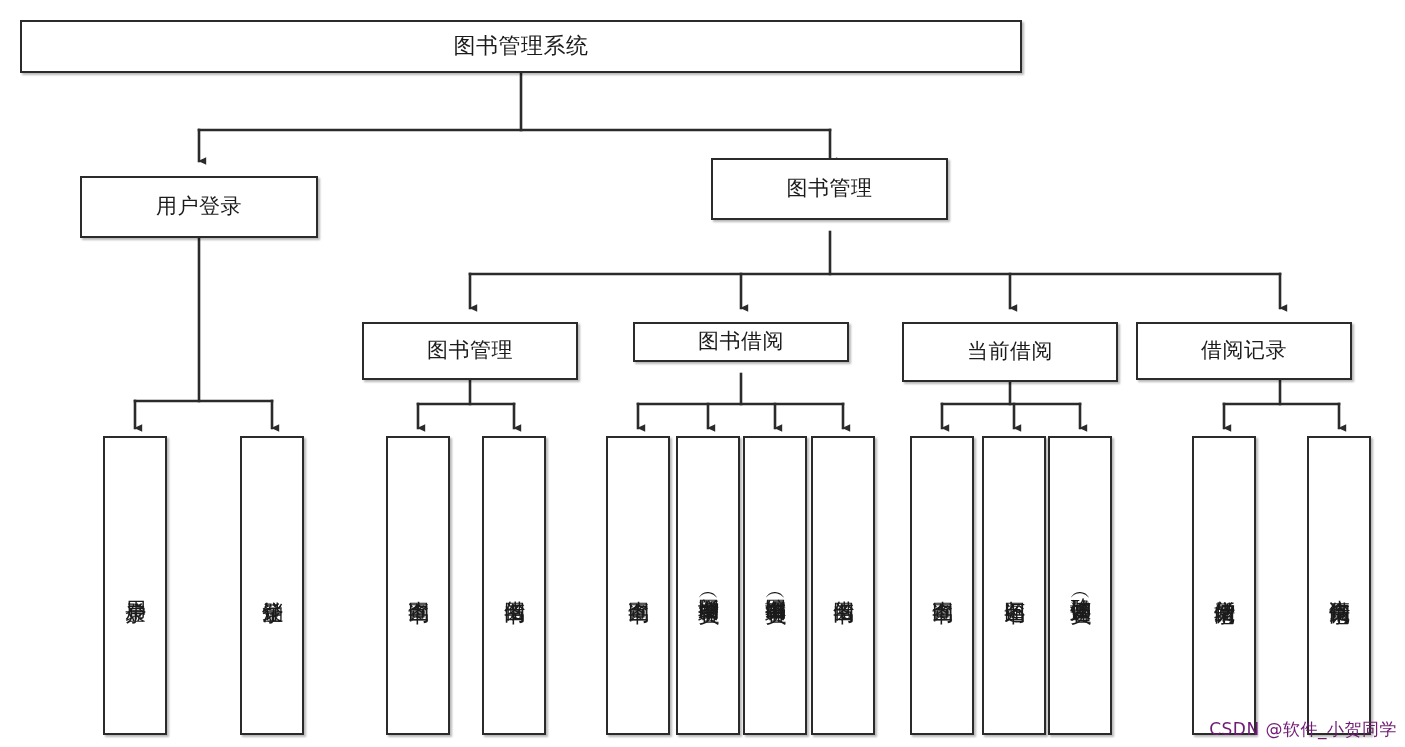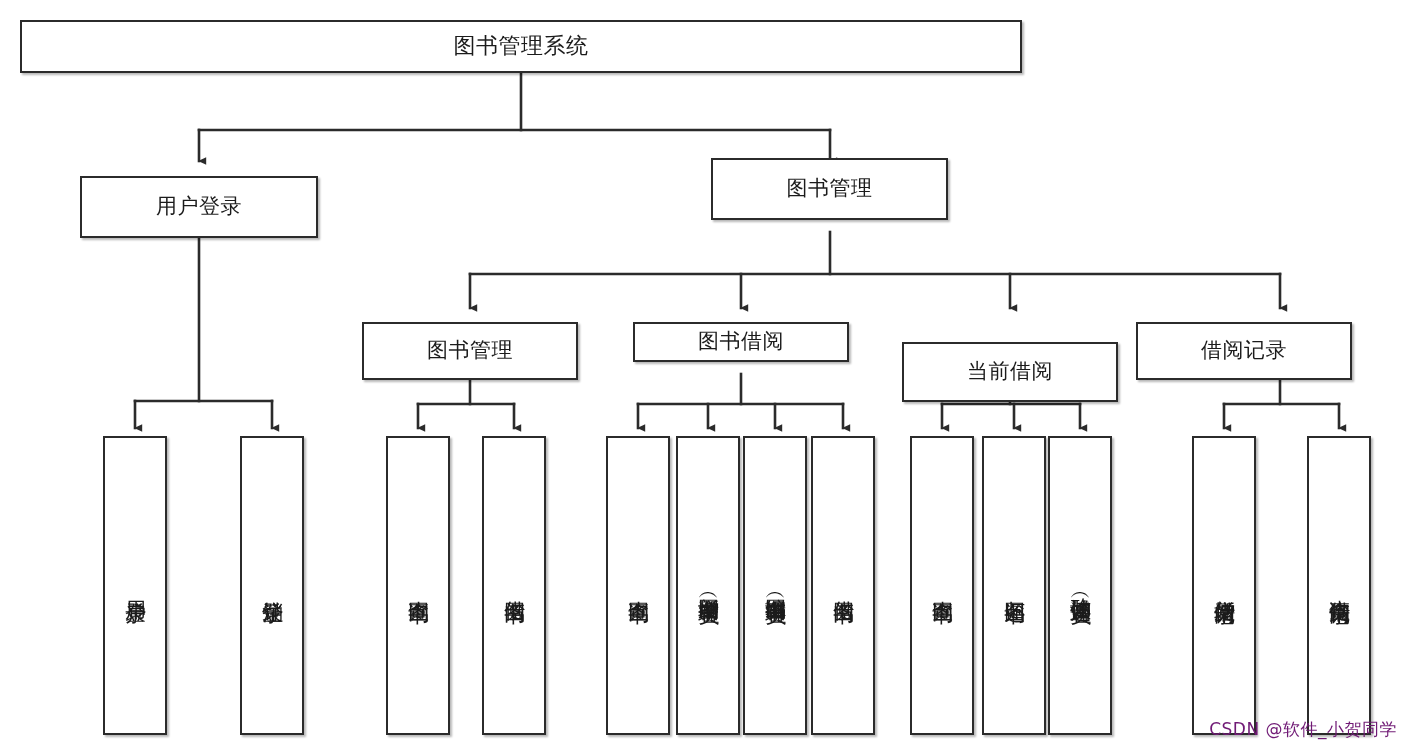--- a/index.html
+++ b/index.html
@@ -135,21 +135,21 @@
   <div class="node h" style="left:711px; top:152px; width:237px; height:62px;">
     <span>图书管理</span>
   </div>
 
   <div class="node h" style="left:362px; top:316px; width:216px; height:58px;">
     <span>图书管理</span>
   </div>
   <div class="node h" style="left:633px; top:316px; width:216px; height:40px;">
     <span>图书借阅</span>
   </div>
-  <div class="node h" style="left:902px; top:336px; width:216px; height:60px;">
+  <div class="node h" style="left:902px; top:316px; width:216px; height:60px;">
     <span>当前借阅</span>
   </div>
   <div class="node h" style="left:1136px; top:316px; width:216px; height:58px;">
     <span>借阅记录</span>
   </div>
 
   <div class="node v" style="left:103px; top:436px; width:64px; height:299px;">
     <span class="vtext">用户登录</span>
   </div>
   <div class="node v" style="left:240px; top:436px; width:64px; height:299px;">

